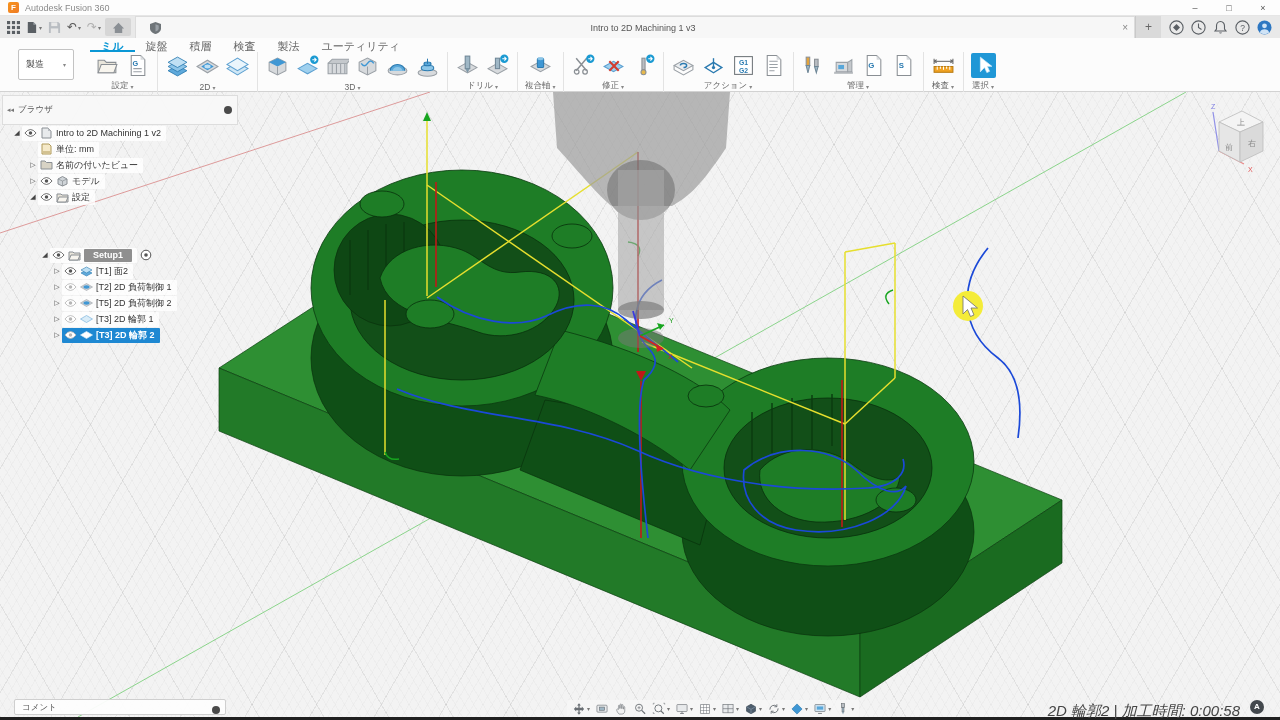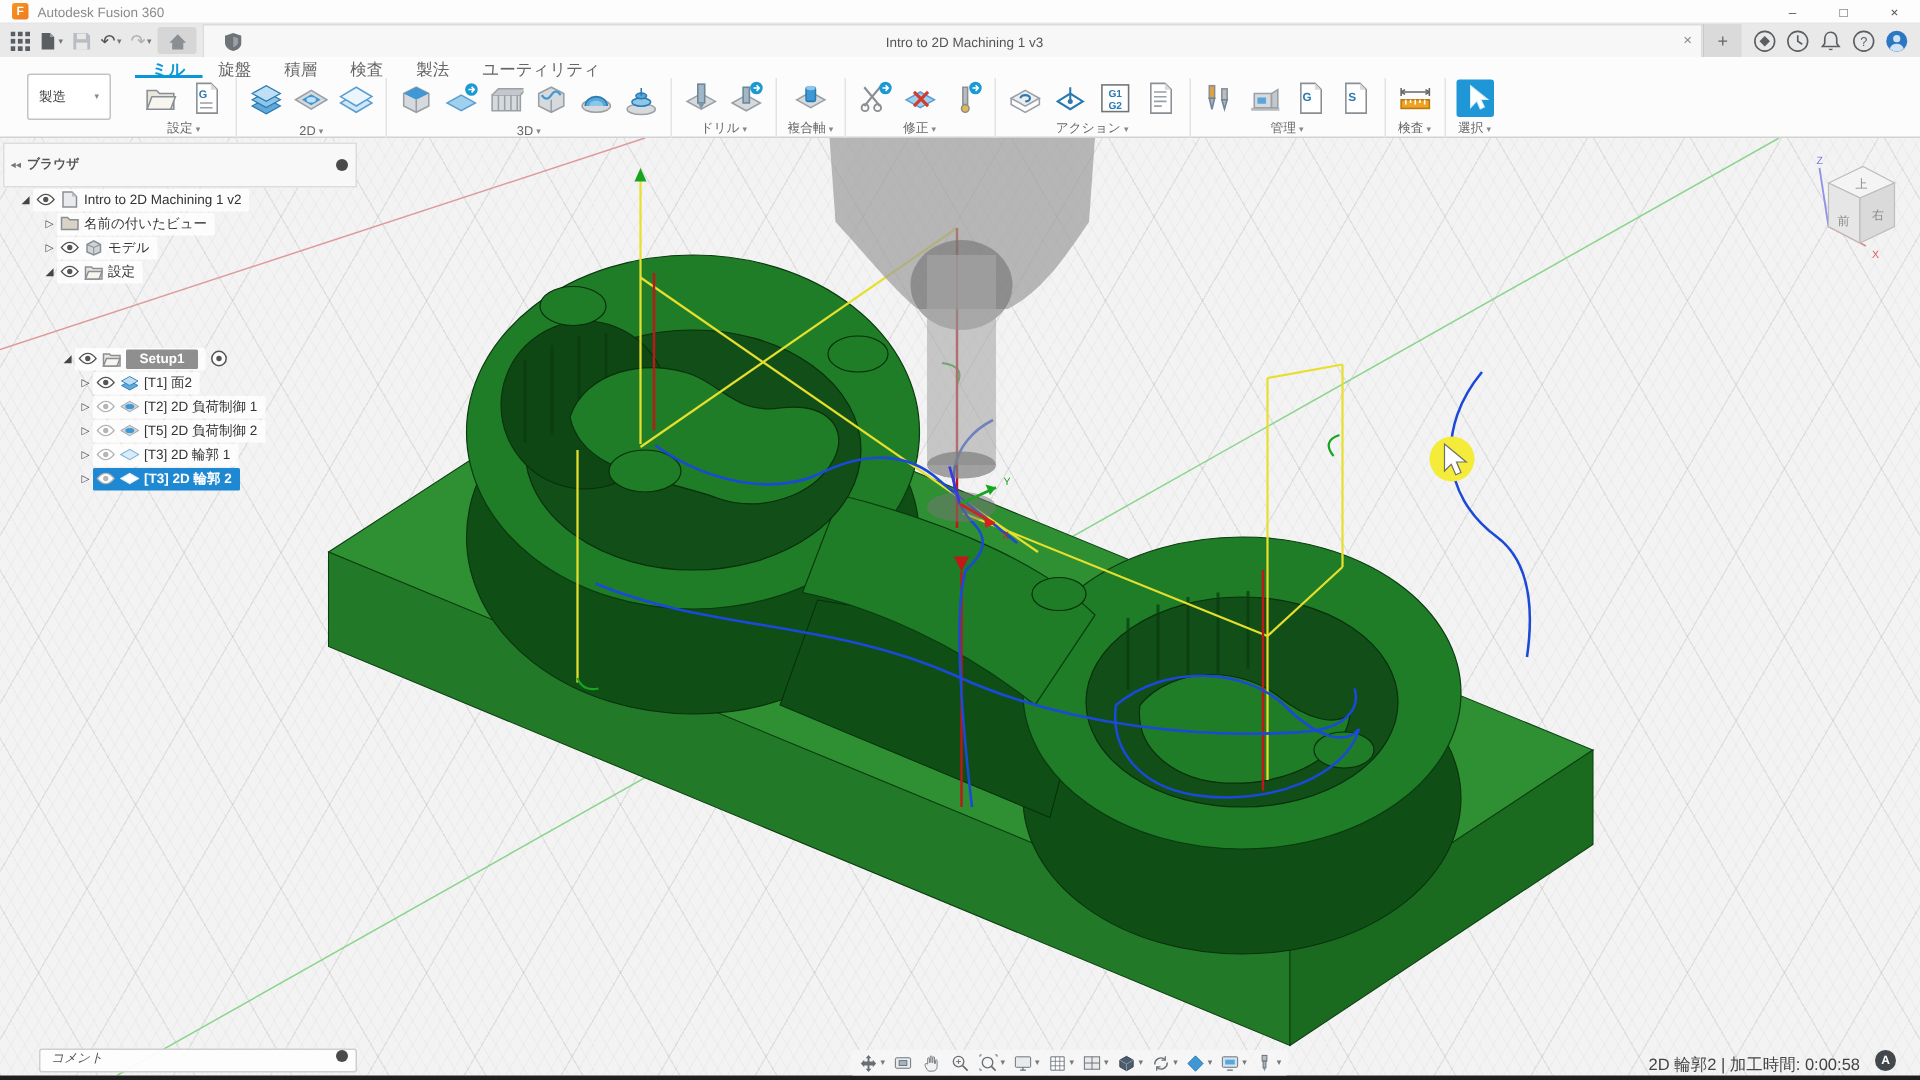--- a/index.html
+++ b/index.html
@@ -50,45 +50,45 @@
   .viewport{position:absolute;top:92px;left:0;width:1280px;height:625px;background-color:#f3f3f3;
     background-image:
       repeating-linear-gradient(60deg, rgba(120,120,120,0.10) 0 1px, transparent 1px 56px),
       repeating-linear-gradient(-60deg, rgba(120,120,120,0.10) 0 1px, transparent 1px 56px),
       repeating-linear-gradient(60deg, rgba(120,120,120,0.045) 0 1px, transparent 1px 8px),
       repeating-linear-gradient(-60deg, rgba(120,120,120,0.045) 0 1px, transparent 1px 8px);}
   #scene{position:absolute;top:0;left:0;}
 
   
   .browser{position:absolute;top:3px;left:2px;width:236px;z-index:10;}
-  .bheader{height:30px;background:rgba(248,248,248,.92);border:1px solid #ddd;display:flex;align-items:center;font-size:8.5px;color:#555;font-weight:bold;}
+  .bheader{height:30px;background:rgba(248,248,248,.92);border:1px solid #ddd;display:flex;align-items:center;font-size:8.5px;color:#555;}
   .bheader .bh-arr{margin:0 4px;font-size:7px;color:#777;}
   .bheader .bh-dot{margin-left:auto;margin-right:5px;width:8px;height:8px;border-radius:50%;background:#4a4a4a;color:#fff;font-size:6px;line-height:8px;text-align:center;}
   .trow{display:flex;align-items:center;height:16px;font-size:9px;color:#333;}
   .texp{width:10px;font-size:7px;color:#444;text-align:center;flex:none;}
   .tchip{display:flex;align-items:center;background:rgba(255,255,255,.78);padding:0 5px 0 2px;height:15px;gap:3px;border-radius:1px;}
   .tchip.sel{background:#1e88d2;color:#fff;font-weight:bold;}
   .tchip .ic{width:13px;height:12px;flex:none;}
   .tchip .ic svg{width:13px;height:12px;}
   .setupbadge{background:#8f8f8f;color:#fff;padding:0 9px;height:13px;line-height:13px;font-weight:bold;border-radius:1px;}
   .radio-ic{width:12px;height:12px;margin-left:3px;}
 
   
-  .commentbar{position:absolute;left:26px;top:607px;width:212px;height:16px;background:rgba(253,253,253,.95);border:1px solid #cfcfcf;border-radius:2px;display:flex;align-items:flex-start;font-size:8.5px;color:#555;z-index:10;font-style:italic;}
+  .commentbar{position:absolute;left:14px;top:607px;width:212px;height:16px;background:rgba(253,253,253,.95);border:1px solid #cfcfcf;border-radius:2px;display:flex;align-items:flex-end;font-size:8.5px;color:#555;z-index:10;}
   .commentbar span{margin-left:7px;}
   .commentbar .cdot{margin-left:auto;margin-right:5px;width:8px;height:8px;border-radius:50%;background:#4a4a4a;}
 
   
   .navbar{position:absolute;left:567px;top:608px;height:17px;display:flex;align-items:center;gap:1px;background:rgba(246,246,246,.85);border-radius:2px;padding:0 3px;z-index:10;}
   .nitem{display:flex;align-items:center;height:16px;padding:0 2px;}
   .nitem svg{width:14px;height:14px;}
   .ncar{font-size:6px;color:#777;margin-left:1px;}
 
   
-  .statusright{position:absolute;right:40px;top:610px;font-size:11px;color:#444;z-index:10;}
+  .statusright{position:absolute;right:40px;top:610px;font-size:15px;color:#444;z-index:10;font-style:italic;}
   .assistant{position:absolute;right:16px;top:608px;width:14px;height:14px;border-radius:50%;background:#43484d;color:#fff;font-size:8px;font-weight:bold;text-align:center;line-height:14px;z-index:10;}
 
   .bottomstrip{position:absolute;top:717px;left:0;width:1280px;height:3px;background:#1f1f1f;}
 </style>
 </head>
 <body>
 <div id="app">
 
   <div class="titlebar">
     <div class="fusion-logo">F</div>
@@ -596,20 +596,30 @@
                   <circle cx="7" cy="5" r="1.9" fill="#555"></circle>
                 </svg></span>
               <span class="ic"><svg viewBox="0 0 13 12">
                   <path d="M2 1h6l3 3v7H2z" fill="#e8eaec" stroke="#8a8f94"></path>
                   <path d="M8 1l3 3H8z" fill="#b9bdc2"></path>
                 </svg></span>
               <span>Intro to 2D Machining 1 v2</span>
             </span>
           </div>
           <div class="trow" style="padding-left: 26px;">
+            <span class="texp"></span>
+            <span class="tchip">
+              <span class="ic"><svg viewBox="0 0 13 12">
+                  <path d="M2 1h7l2 2v8H2z" fill="#f5e9c8" stroke="#b09a5a"></path>
+                  <path d="M3 9h7" stroke="#b09a5a"></path>
+                </svg></span>
+              <span>単位: mm</span>
+            </span>
+          </div>
+          <div class="trow" style="padding-left: 26px;">
             <span class="texp">▷</span>
             <span class="tchip">
               <span class="ic"><svg viewBox="0 0 13 12">
                   <path d="M1 2h4l1.5 1.5H12V10H1z" fill="#d8d3c5" stroke="#8a8f94"></path>
                 </svg></span>
               <span>名前の付いたビュー</span>
             </span>
           </div>
           <div class="trow" style="padding-left: 26px;">
             <span class="texp">▷</span>

